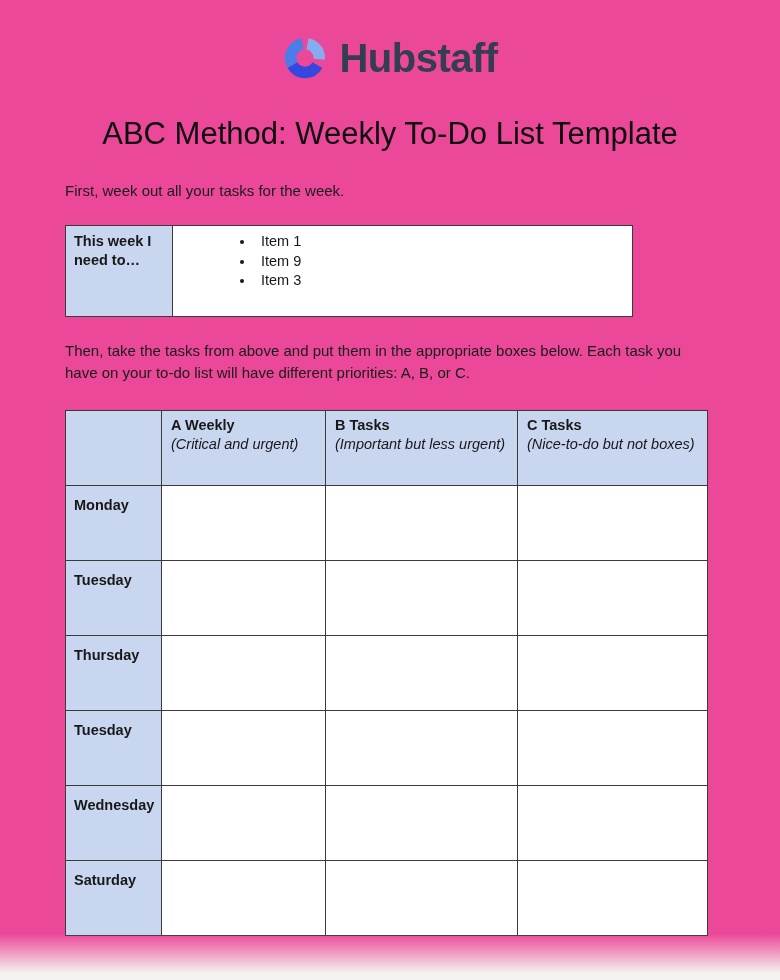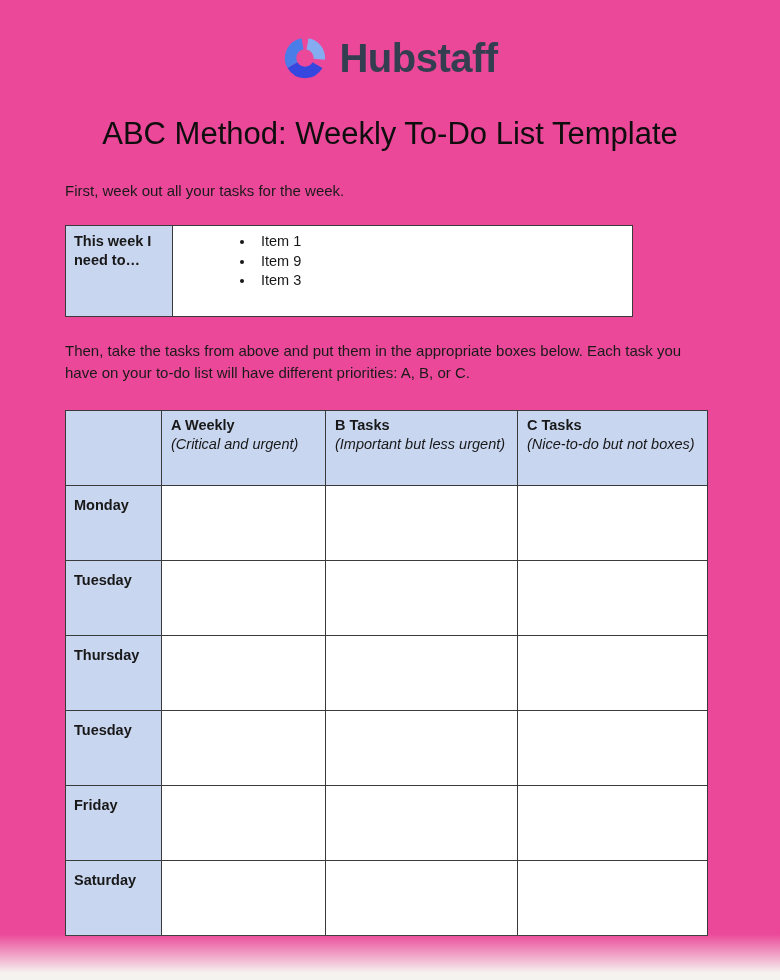--- a/index.html
+++ b/index.html
@@ -165,21 +165,21 @@
         <td class="task-cell"></td>
         <td class="task-cell"></td>
       </tr>
       <tr>
         <th class="day-cell">Tuesday</th>
         <td class="task-cell"></td>
         <td class="task-cell"></td>
         <td class="task-cell"></td>
       </tr>
       <tr>
-        <th class="day-cell">Friday</th>
+        <th class="day-cell">Wednesday</th>
         <td class="task-cell"></td>
         <td class="task-cell"></td>
         <td class="task-cell"></td>
       </tr>
       <tr>
         <th class="day-cell">Saturday</th>
         <td class="task-cell"></td>
         <td class="task-cell"></td>
         <td class="task-cell"></td>
       </tr>

